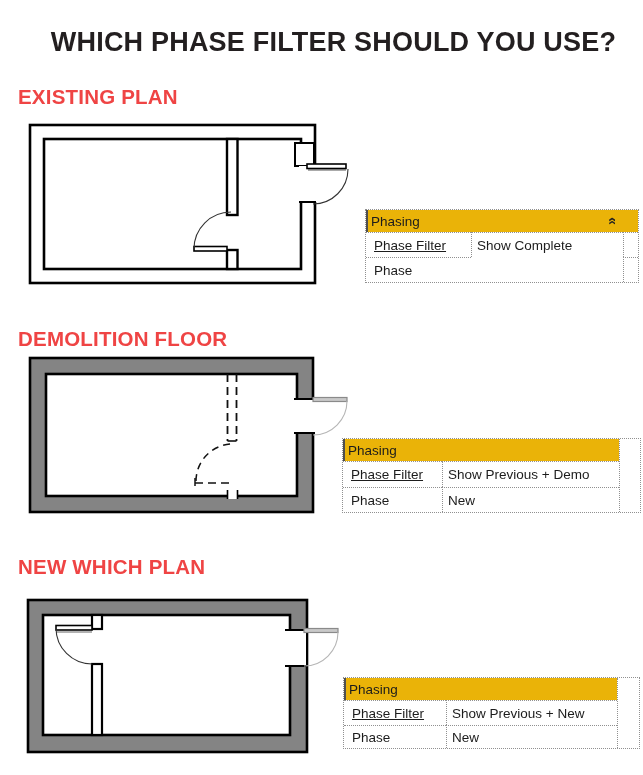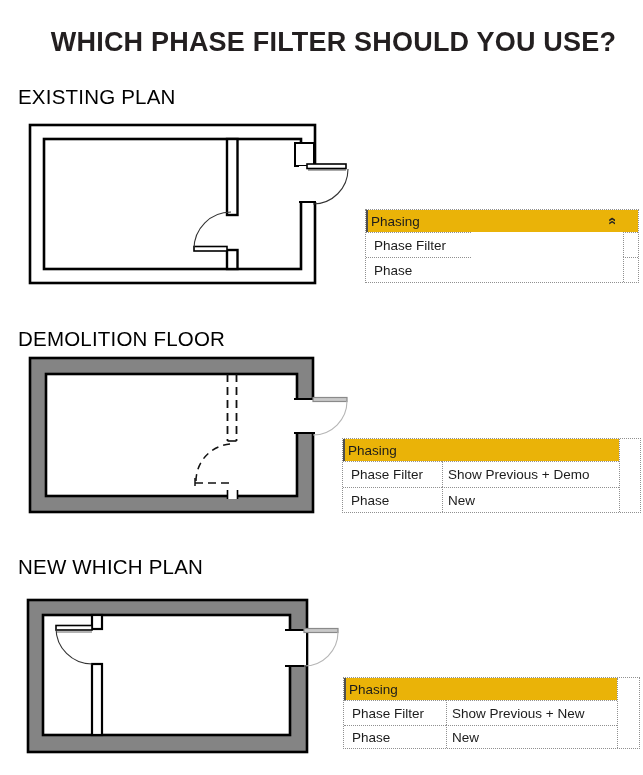--- a/index.html
+++ b/index.html
@@ -7,21 +7,21 @@
     width:643px; height:775px; background:#ffffff; position:relative;
     overflow:hidden; font-family:"Liberation Sans", sans-serif;
   }
   .title {
     position:absolute; top:15px; left:0; width:643px; margin:12px;
     text-align:center; font-size:27px; font-weight:700;
     color:#231f20; letter-spacing:0.2px;
   }
   .heading {
     position:absolute; left:18px; margin:0; font-size:20.5px;
-    font-weight:400; color:#000000; letter-spacing:0.2px;
+    font-weight:700; color:#ef4444; letter-spacing:0.2px;
   }
   .h-existing   { top:85px; }
   .h-demolition { top:327px; }
   .h-new        { top:555px; }
 
   .plan { position:absolute; }
   .plan-existing   { left:28px; top:123px; }
   .plan-demolition { left:28px; top:356px; }
   .plan-new        { left:26px; top:598px; }
 
@@ -47,21 +47,21 @@
   .chevron {
     position:absolute; right:23px; top:50%;
     transform:translateY(-50%) rotate(-90deg);
     font-size:14px; font-weight:700; color:#222; line-height:1;
   }
   .cell { display:flex; align-items:center; overflow:hidden; white-space:nowrap; }
   .cell.label  { padding-left:8px; border-top:1px dotted #909090; }
   .cell.value  { padding-left:5px; border-top:1px dotted #909090; border-left:1px dotted #909090; }
   .cell.spacer { border-top:1px dotted #909090; border-left:1px dotted #909090; }
   .cell.tallspacer { grid-column:3; grid-row:1 / 4; border-left:1px dotted #909090; }
-  .r2c1 { grid-row:2; grid-column:1; } .r2c2 { grid-row:2; grid-column:2; } .r2c3 { grid-row:2; grid-column:3; }
+  .r2c1 { grid-row:2; grid-column:1;text-decoration:underline; } .r2c2 { grid-row:2; grid-column:2; } .r2c3 { grid-row:2; grid-column:3; }
   .r3c1 { grid-row:3; grid-column:1; } .r3c2 { grid-row:3; grid-column:2; } .r3c3 { grid-row:3; grid-column:3; }
 </style>
 </head>
 <body>
 
 <div>
 
   <h1 class="title">WHICH PHASE FILTER SHOULD YOU USE?</h1>
 
   <h2 class="heading h-existing">EXISTING PLAN</h2>
@@ -88,20 +88,21 @@
       <path d="M 166,126 A 37 37 0 0 1 203,89" fill="none" stroke="#333333" stroke-width="1.1"></path>
     </g>
   </svg>
 
   <div class="panel panel-1">
     <div class="p-header">
       <span>Phasing</span>
       <span class="chevron">»</span>
     </div>
     <div class="cell label r2c1">Phase Filter</div>
+    <div class="cell value r2c2">Show Complete</div>
     <div class="cell spacer r2c3"></div>
     <div class="cell label r3c1">Phase</div>
     <div class="cell spacer r3c3"></div>
   </div>
 
   <h2 class="heading h-demolition">DEMOLITION FLOOR</h2>
 
   <svg class="plan plan-demolition" width="330" height="160" viewBox="0 0 330 160">
     <g>
       <rect x="2" y="2" width="283" height="154" fill="#848484" stroke="#000000" stroke-width="2.6"></rect>

